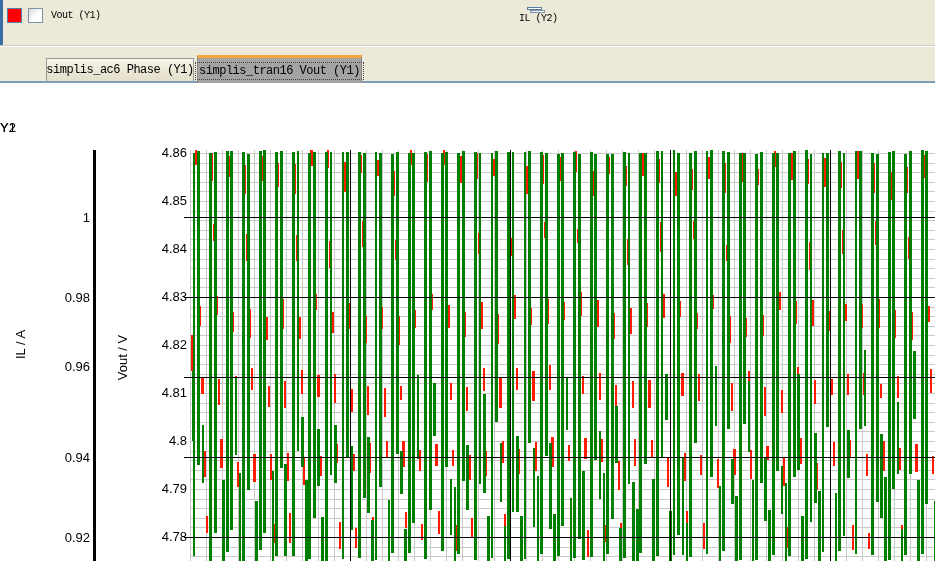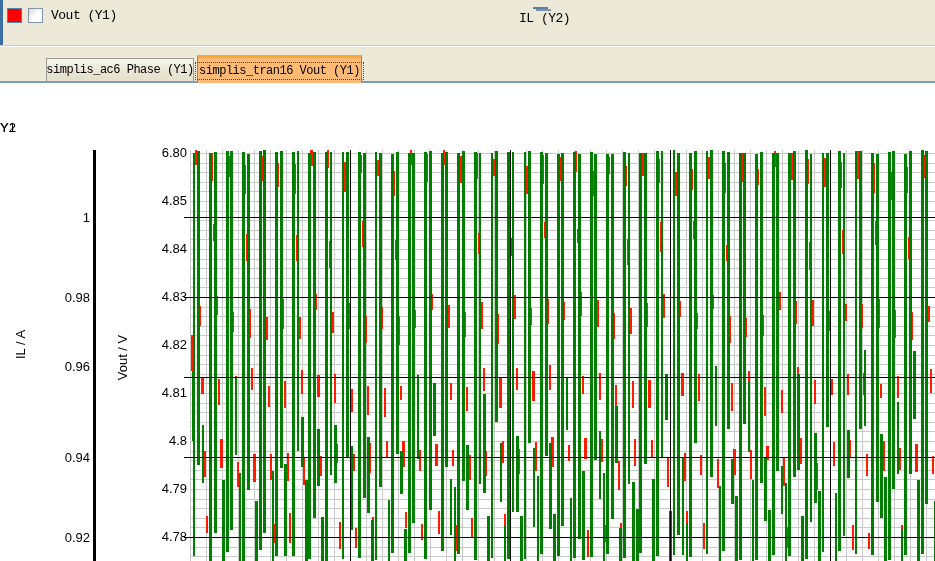--- a/index.html
+++ b/index.html
@@ -13,32 +13,32 @@
   .legend-bar-highlight { position:absolute; left:0; top:46px; width:935px; height:1px; background:#ffffff; }
   .splitter-grip { position:absolute; left:0; top:0; width:3px; height:46px; background:#3a6ea5; }
   .legend-item { position:absolute; top:7px; height:17px; display:flex; align-items:center; }
   .legend-item.item-0 { left:7px; }
   .legend-item.item-1 { left:511px;flex-direction:column; }
   .swatch { width:15px; height:15px; border:1px solid #5a7fa5; background:#ff0000; }
   .swatch.inner-pad { box-shadow: inset 0 0 0 1px #ffffff; }
   .checkbox { width:15px; height:15px; margin-left:6px; border:1px solid #7f93a8;
               background:linear-gradient(135deg,#d9d9d9 0%,#ffffff 55%); }
   .legend-label { margin-left:8px; font-family:"Liberation Mono","DejaVu Sans Mono",monospace;
-                  font-size:13px; letter-spacing:-0.5px; color:#000; white-space:pre; }
+                  font-size:10px; letter-spacing:-0.5px; color:#000; white-space:pre; }
 
   
   .tab-strip { position:absolute; left:0; top:47px; width:935px; height:34px; background:#ece9d8; }
   .tabline { position:absolute; left:0; top:81px; width:935px; height:2px; background:#7f9db9; }
   .tab { position:absolute; font-family:"Liberation Mono","DejaVu Sans Mono",monospace;
          font-size:12px; letter-spacing:-0.5px; color:#000; display:flex; align-items:center;
          justify-content:center; white-space:pre; cursor:default;margin-left:44px; }
   .tab.inactive { left:2px; top:58px; width:148px; height:23px;
                   background:linear-gradient(180deg,#f7f5ee 0%,#ece9d8 45%,#e3dfca 100%);
                   border:1px solid #9a9a94; border-bottom:none; }
-  .tab.active { left:153px; top:55px; width:165px; height:28px; background:#fdba74;
+  .tab.active { left:153px; top:55px; width:165px; height:28px; background:#a3a3a3;
                 border-left:1px solid #8a8a84; border-right:1px solid #8a8a84;
                 border-top:3px solid #f9a63a; z-index:3; }
   .tab.active .tab-focus { outline:1px dotted #444; padding:1px 3px; }
 
   
   .content { position:absolute; left:0; top:83px; width:935px; height:478px; background:#ffffff; }
   .axis-header { position:absolute; font-size:13px; color:#000; text-align:left; }
   .axis-header.y2 { left:0; top:120px; width:79px; }
   .axis-header.y1 { left:0; top:120px; width:188px; }
   .y2-axis-line { position:absolute; left:93px; top:150px; width:3px; height:411px; background:#000; }
@@ -85,21 +85,21 @@
 
   <div class="axis-header y2">Y2</div>
   <div class="axis-header y1">Y1</div>
 
   <div class="rot-label il">IL / A</div>
   <div class="rot-label vout">Vout / V</div>
 
   <div class="y2-axis-line"></div>
 
   <div id="tick-labels">
-      <div class="tick-label" style="left: 0px; width: 187px; top: 145px;">6.80</div>
+      <div class="tick-label" style="left: 0px; width: 187px; top: 145px;">4.86</div>
       <div class="tick-label" style="left: 0px; width: 187px; top: 193px;">4.85</div>
       <div class="tick-label" style="left: 0px; width: 187px; top: 241px; padding-left: 36px;">4.84</div>
       <div class="tick-label" style="left: 0px; width: 187px; top: 289px; padding-left: 44px;">4.83</div>
       <div class="tick-label" style="left: 0px; width: 187px; top: 337px;">4.82</div>
       <div class="tick-label" style="left: 0px; width: 187px; top: 385px;">4.81</div>
       <div class="tick-label" style="left: 0px; width: 187px; top: 433px;">4.8</div>
       <div class="tick-label" style="left: 0px; width: 187px; top: 481px;">4.79</div>
       <div class="tick-label" style="left: 0px; width: 187px; top: 529px;">4.78</div>
       <div class="tick-label" style="left: 0px; width: 90px; top: 209.5px;">1</div>
       <div class="tick-label" style="left: 0px; width: 90px; top: 289.5px;">0.98</div>

